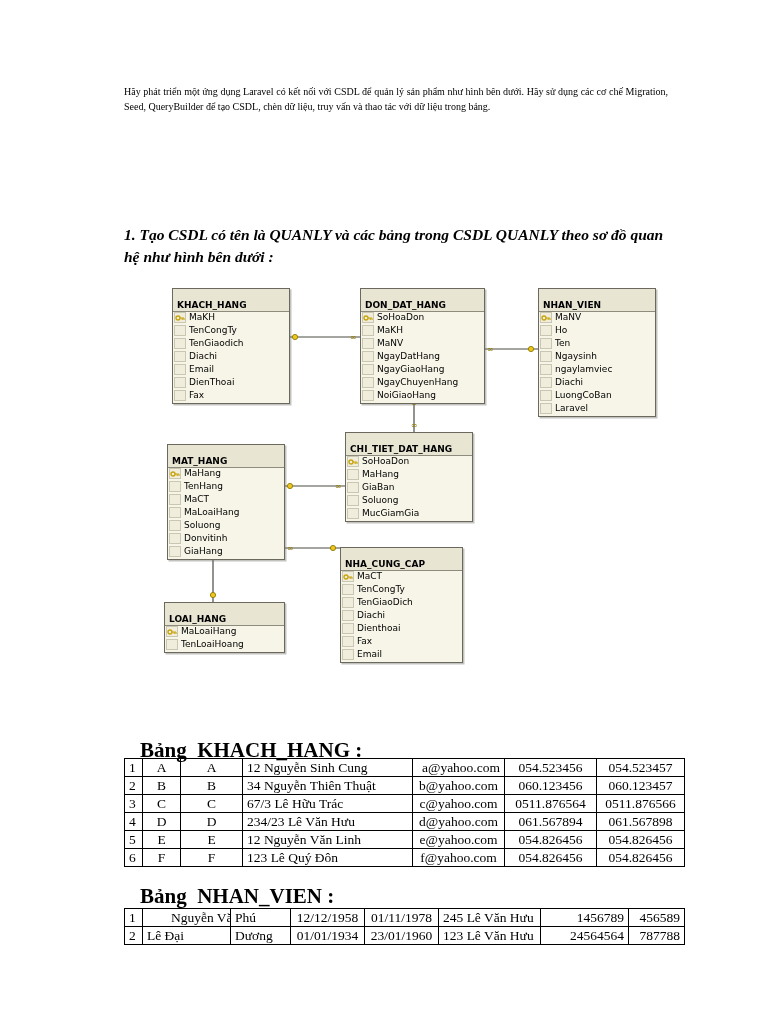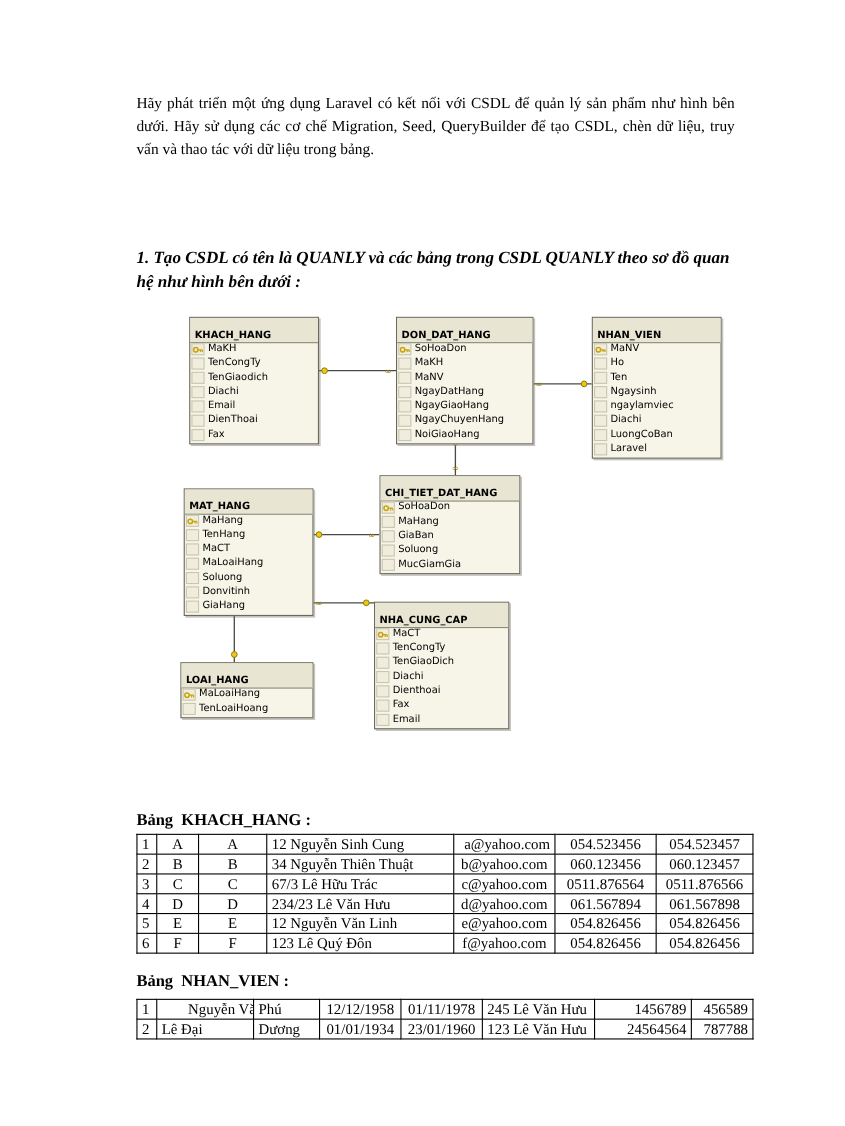--- a/index.html
+++ b/index.html
@@ -1,24 +1,24 @@
 <!DOCTYPE html>
 <html><head>
 <meta charset="utf-8">
 <style>
   html,body{margin:0;padding:0;background:#ffffff;}
   .page{position:relative;width:768px;height:1024px;background:#fff;color:#000;
         font-family:"Liberation Serif",serif;overflow:hidden;}
-  .intro{position:absolute;left:124px;top:84px;width:544px;font-size:14px;
+  .intro{position:absolute;left:124px;top:84px;width:544px;font-size:10px;
          line-height:1.5;text-align:justify;margin:0;}
   .sec{position:absolute;left:124px;width:544px;font-size:15.5px;font-weight:bold;
        font-style:italic;line-height:1.45;margin:0;}
   #sec1{top:224px;}
   #sec2{top:697px;}
-  .cap{position:absolute;left:124px;font-size:15px;font-weight:bold;margin:0;white-space:pre-wrap;}
+  .cap{position:absolute;left:140px;font-size:21px;font-weight:bold;margin:0;white-space:pre-wrap;}
   #cap1{top:738px;}
   #cap2{top:884px;}
   
   .dtable{position:absolute;left:124px;border-collapse:collapse;table-layout:fixed;}
   #t1{top:758px;width:560px;}
   #t2{top:908px;width:560px;}
   .dtable td{border:1px solid #000;font-size:13.5px;font-family:"Liberation Serif",serif;
              height:17px;padding:0 4px;overflow:hidden;white-space:nowrap;}
   
   .diagram{position:absolute;left:164px;top:282px;width:548px;height:392px;}

